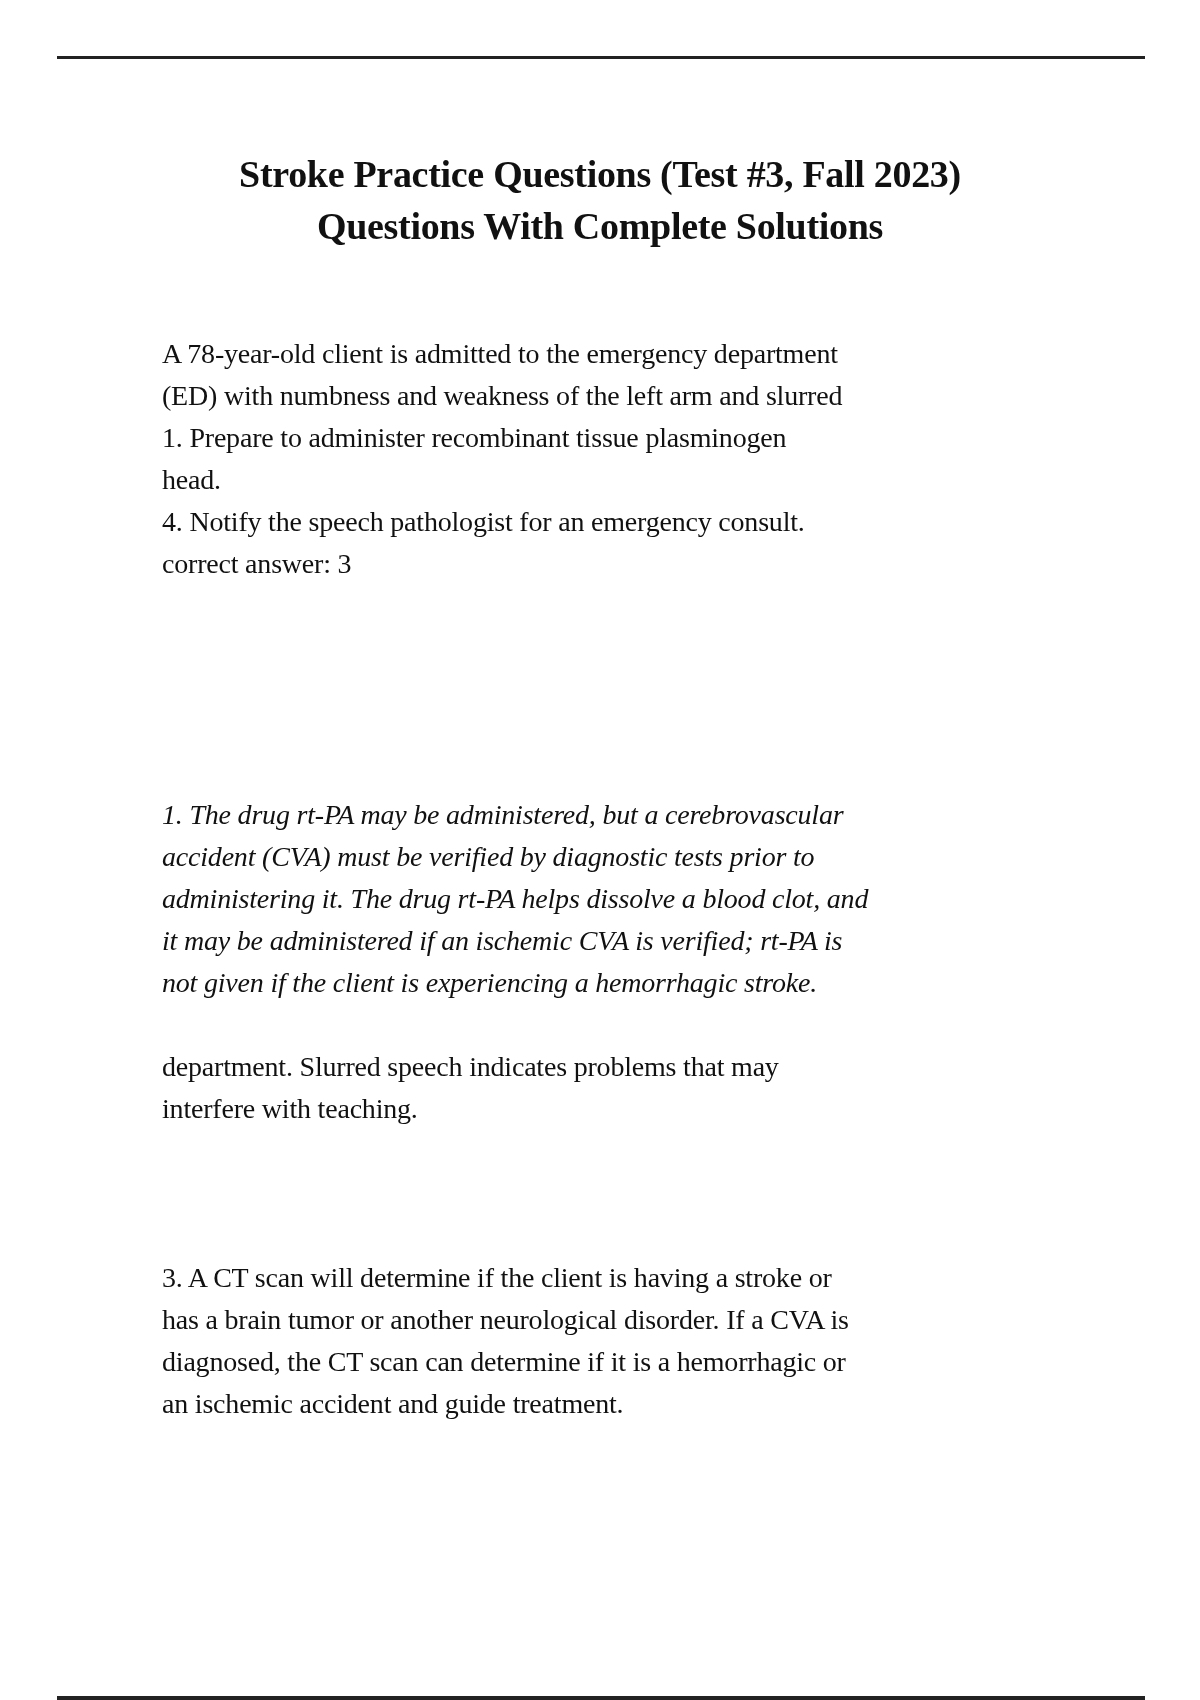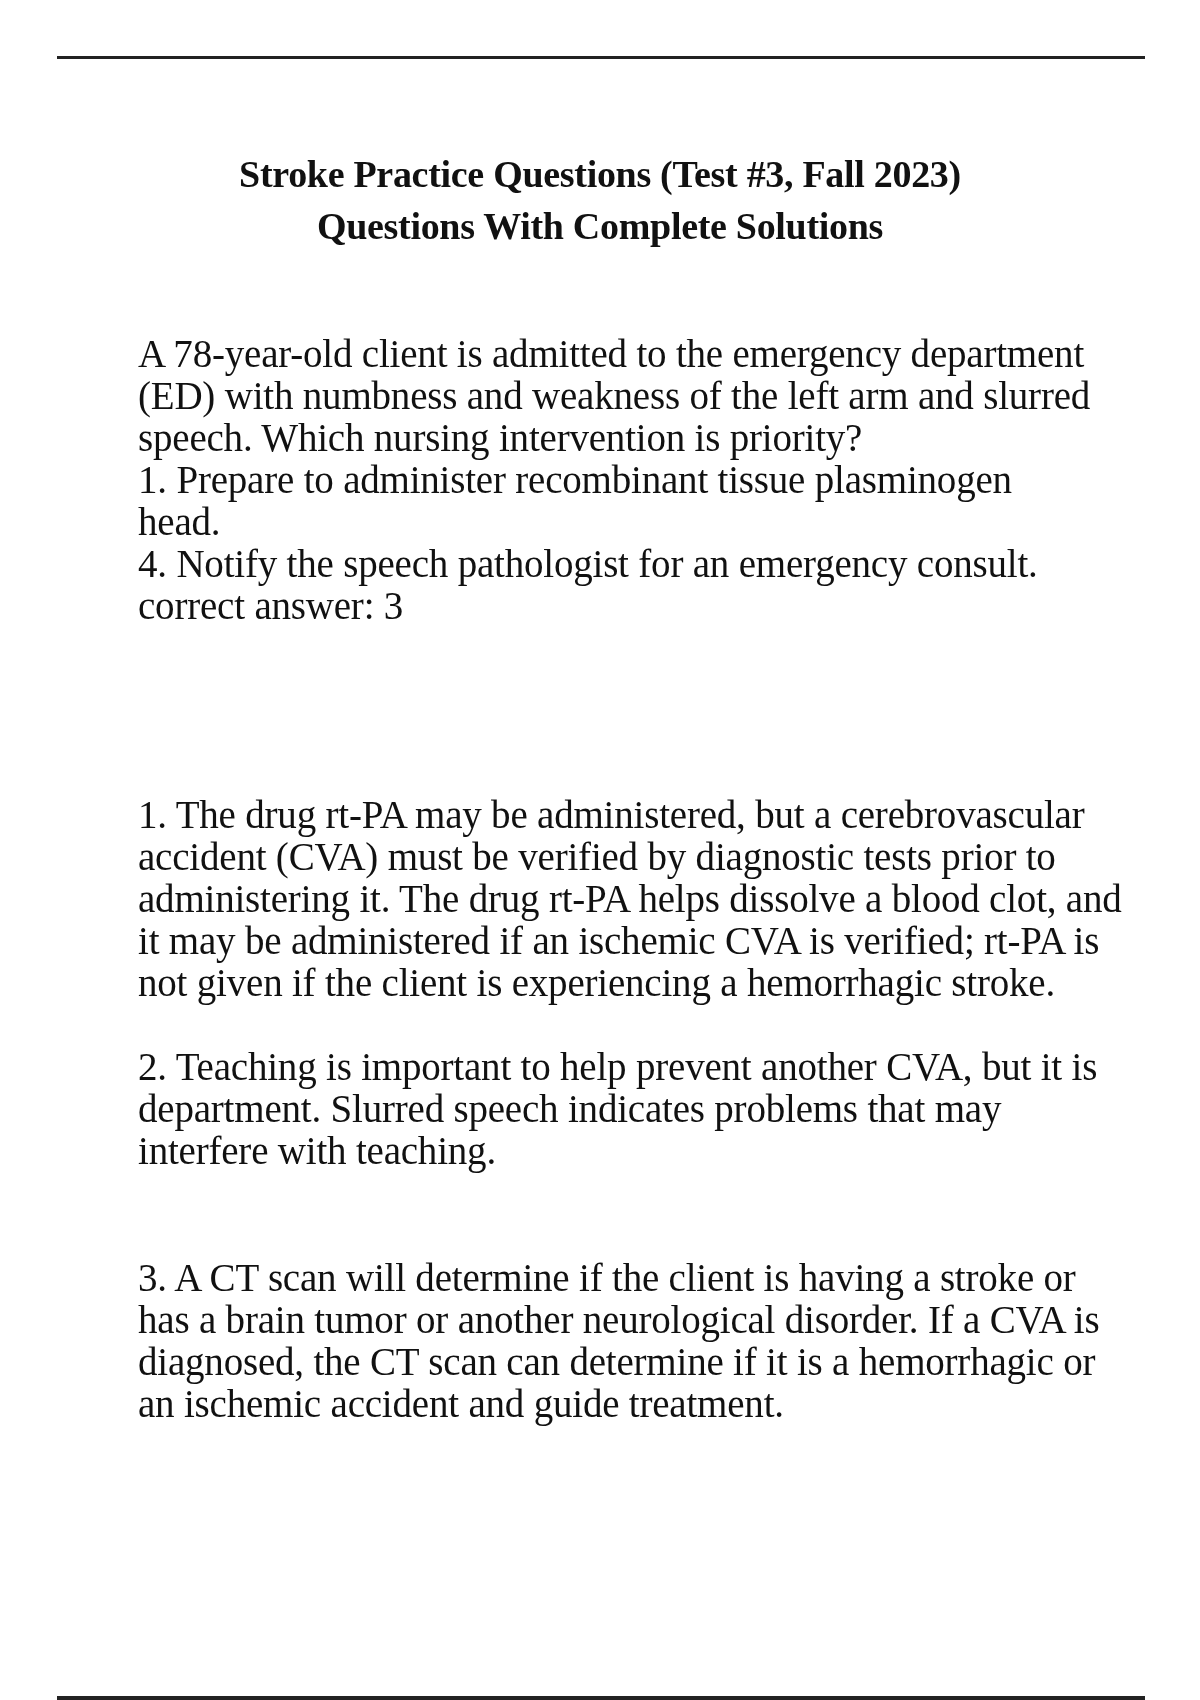--- a/index.html
+++ b/index.html
@@ -4,57 +4,55 @@
   <style>
     html, body { margin: 0; padding: 0; background: #ffffff; }
     body { width: 1200px; height: 1700px; position: relative; overflow: hidden;
            font-family: "Liberation Serif", serif; color: #111111; }
     .rule { position: absolute; left: 57px; width: 1088px; height: 3px; background: #222222; }
     .rule.top { top: 56px; }
     .rule.bottom { top: 1696px; height: 4px; }
     .title { position: absolute; top: 148px; left: 0; width: 1200px; text-align: center;
              font-weight: bold; font-size: 38px; line-height: 52px; letter-spacing: -0.3px; }
     .title div { white-space: nowrap; }
-    .body { position: absolute; left: 138px; width: 960px; font-size: 39px; line-height: 42px; letter-spacing: -0.2px; }
+    .body { position: absolute; left: 162px; width: 960px; font-size: 28px; line-height: 42px; letter-spacing: -0.2px; }
     .body .line { white-space: nowrap; }
     .q { top: 333px; }
-    .e1 { top: 794px; }
+    .e1 { top: 794px; font-style: italic; }
     .e2 { top: 1046px; }
     .e3 { top: 1257px; }
   </style>
 </head>
 <body>
 
 <div class="rule top"></div>
 
 <div class="title">
   <div>Stroke Practice Questions (Test #3, Fall 2023)</div>
   <div>Questions With Complete Solutions</div>
 </div>
 
 <div class="body q">
   <div class="line">A 78-year-old client is admitted to the emergency department</div>
   <div class="line">(ED) with numbness and weakness of the left arm and slurred</div>
-  <div class="line">speech. Which nursing intervention is priority?</div>
   <div class="line">1. Prepare to administer recombinant tissue plasminogen</div>
   <div class="line">head.</div>
   <div class="line">4. Notify the speech pathologist for an emergency consult.</div>
   <div class="line">correct answer:  3</div>
 </div>
 
 <div class="body e1">
   <div class="line">1. The drug rt-PA may be administered, but a cerebrovascular</div>
   <div class="line">accident (CVA) must be verified by diagnostic tests prior to</div>
   <div class="line">administering it. The drug rt-PA helps dissolve a blood clot, and</div>
   <div class="line">it may be administered if an ischemic CVA is verified; rt-PA is</div>
   <div class="line">not given if the client is experiencing a hemorrhagic stroke.</div>
 </div>
 
 <div class="body e2">
-  <div class="line">2. Teaching is important to help prevent another CVA, but it is</div>
   <div class="line">department. Slurred speech indicates problems that may</div>
   <div class="line">interfere with teaching.</div>
 </div>
 
 <div class="body e3">
   <div class="line">3. A CT scan will determine if the client is having a stroke or</div>
   <div class="line">has a brain tumor or another neurological disorder. If a CVA is</div>
   <div class="line">diagnosed, the CT scan can determine if it is a hemorrhagic or</div>
   <div class="line">an ischemic accident and guide treatment.</div>
 </div>

